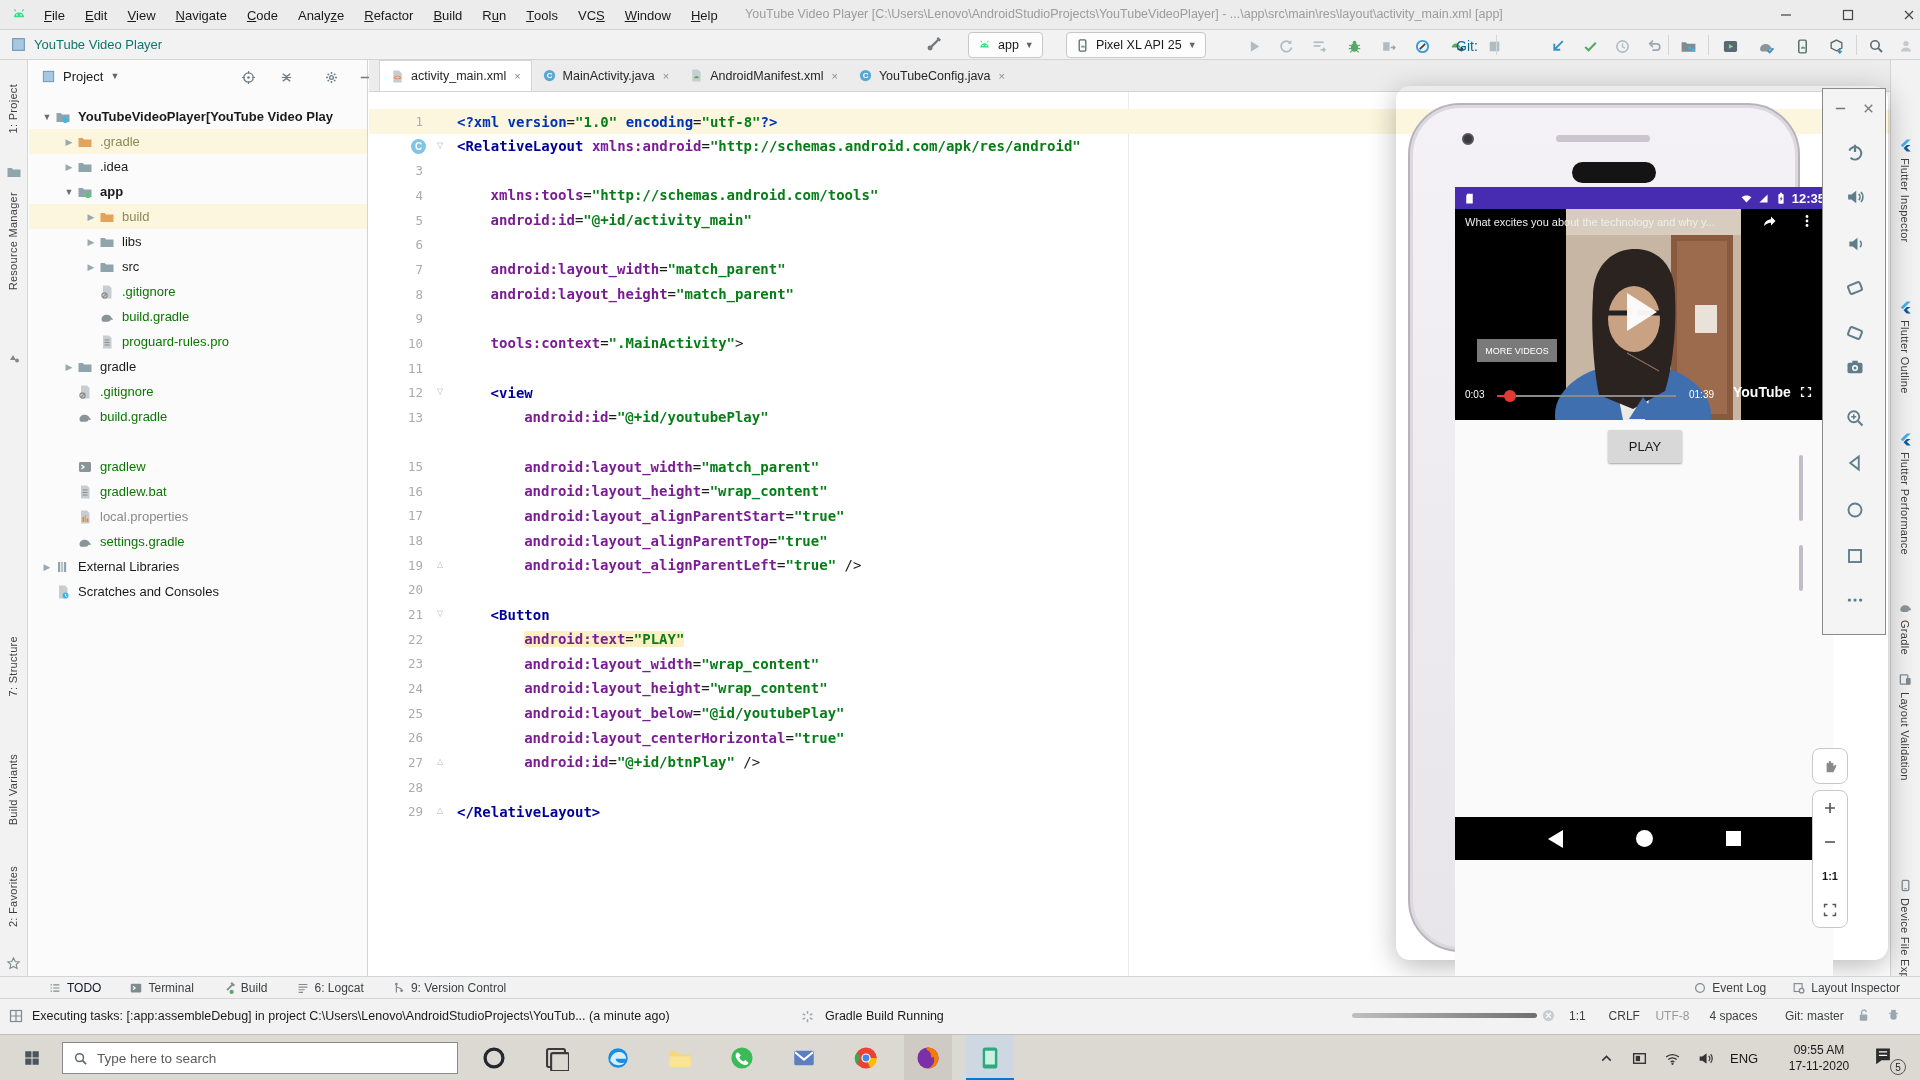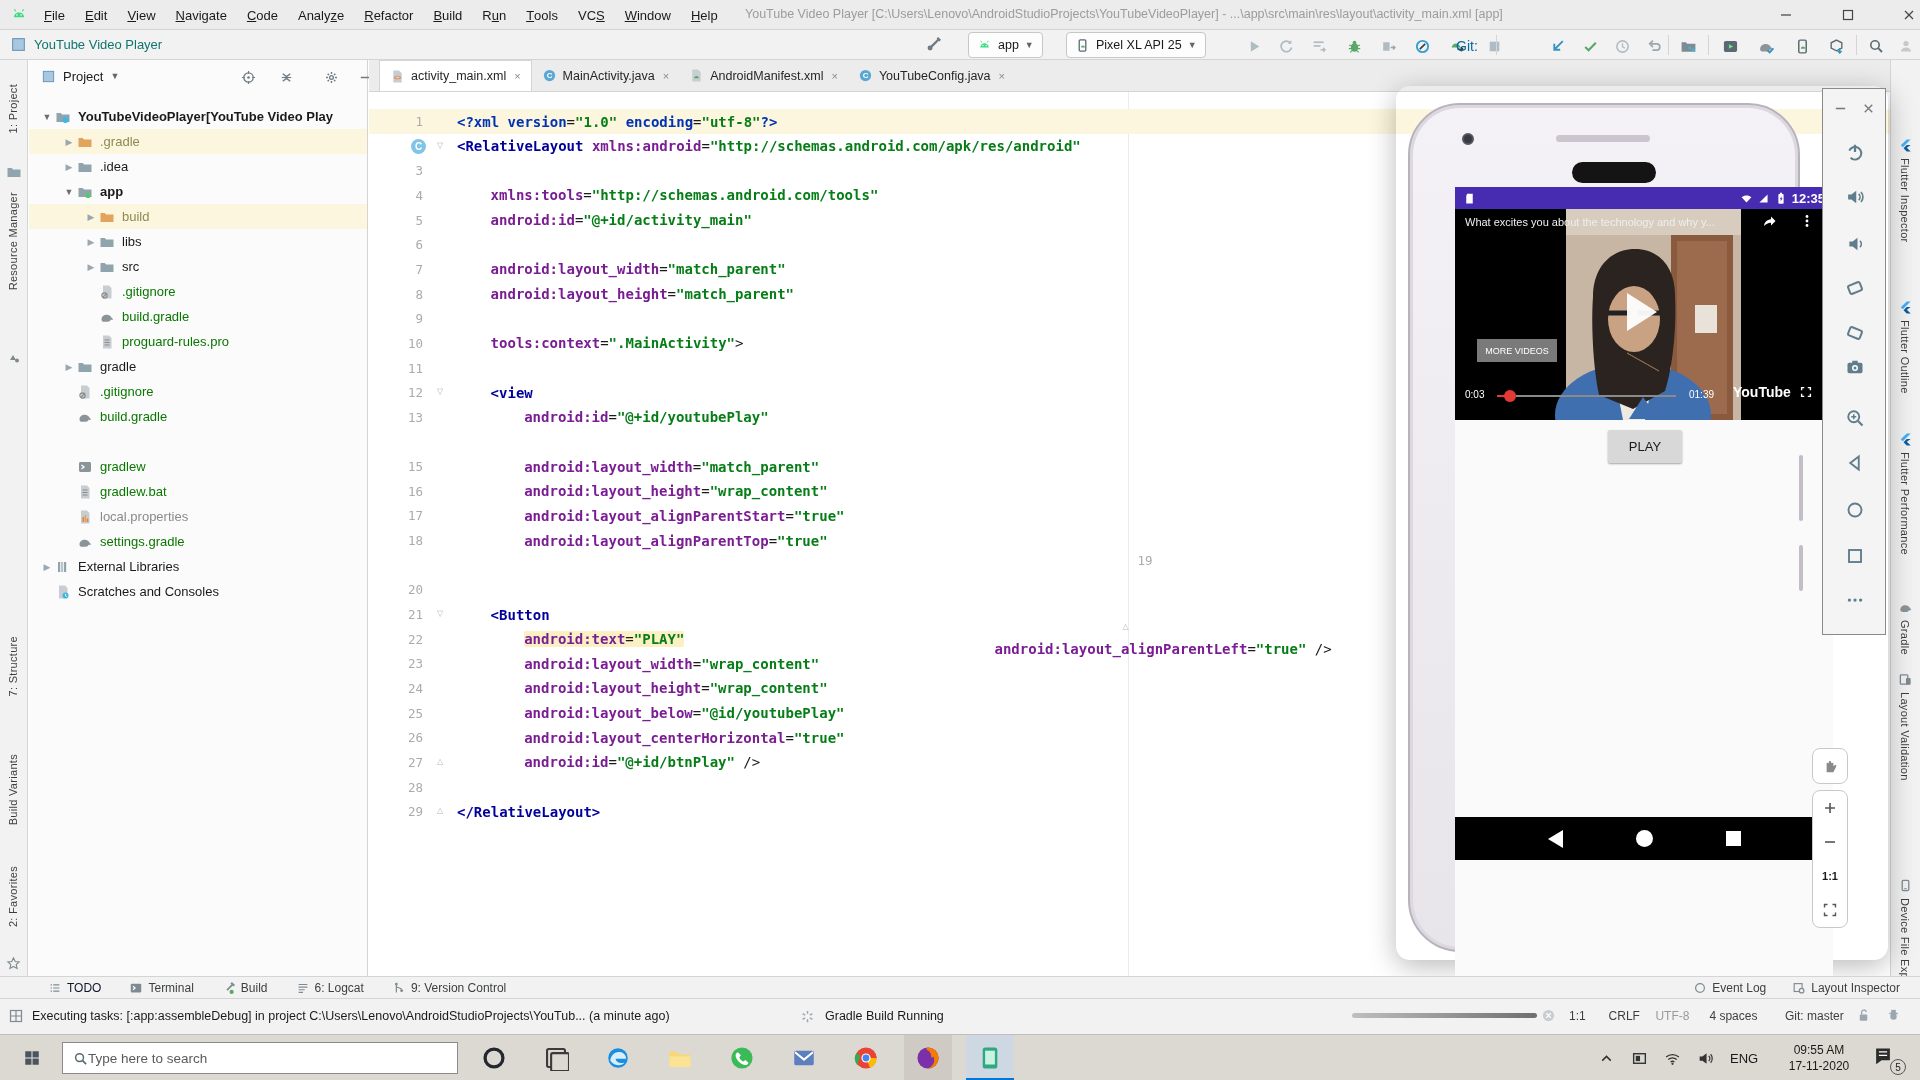--- a/index.html
+++ b/index.html
@@ -676,21 +676,21 @@
         <div class="code-row" style="top: 411.4px;">
           <span class="ln">17</span>
           <span class="gut"></span>
           <span class="src" style="padding-left: 67.2px;"><span class="tk-a">android:layout_alignParentStart</span><span class="tk-p">=</span><span class="tk-v">"true"</span></span>
         </div>
         <div class="code-row" style="top: 436.05px;">
           <span class="ln">18</span>
           <span class="gut"></span>
           <span class="src" style="padding-left: 67.2px;"><span class="tk-a">android:layout_alignParentTop</span><span class="tk-p">=</span><span class="tk-v">"true"</span></span>
         </div>
-        <div class="code-row" style="top: 460.7px; flex-direction: column;">
+        <div class="code-row" style="top: 460.7px;">
           <span class="ln">19</span>
           <span class="gut">
             <span style="position: absolute; left: 6px; top: 7px; color: rgb(184, 184, 184); font-size: 8px;">△</span>
           </span>
           <span class="src" style="padding-left: 67.2px;"><span class="tk-a">android:layout_alignParentLeft</span><span class="tk-p">=</span><span class="tk-v">"true"</span><span class="tk-p"> /&gt;</span></span>
         </div>
         <div class="code-row" style="top: 485.35px;">
           <span class="ln">20</span>
           <span class="gut"></span>
           <span class="src" style="padding-left: 0px;"></span>
@@ -1144,21 +1144,21 @@
     <div style="position: absolute; left: 8px; top: 0px; width: 48px; height: 46px; display: flex; align-items: center; justify-content: center;">
       <div style="width: 18px; height: 18px; display: flex; align-items: center; justify-content: center;">
         <svg width="18" height="18" viewBox="0 0 16 16">
           <rect x="2" y="2" width="5.5" height="5.5" fill="#4a5560"></rect>
           <rect x="8.5" y="2" width="5.5" height="5.5" fill="#4a5560"></rect>
           <rect x="2" y="8.5" width="5.5" height="5.5" fill="#4a5560"></rect>
           <rect x="8.5" y="8.5" width="5.5" height="5.5" fill="#4a5560"></rect>
         </svg>
       </div>
     </div>
-    <div style="position: absolute; left: 62px; top: 7px; width: 396px; height: 32px; background: rgb(255, 255, 255); border: 1px solid rgb(138, 138, 138); display: flex; align-items: center; gap: 0; padding: 0px 10px;">
+    <div style="position: absolute; left: 62px; top: 7px; width: 396px; height: 32px; background: rgb(255, 255, 255); border: 1px solid rgb(138, 138, 138); display: flex; align-items: center; gap: 9px; padding: 0px 10px;">
       <svg width="15" height="15" viewBox="0 0 16 16">
         <circle cx="7" cy="7" r="4.2" stroke="#5b6a72" stroke-width="1.6" fill="none"></circle>
         <line x1="10.2" y1="10.2" x2="14" y2="14" stroke="#5b6a72" stroke-width="1.8"></line>
       </svg>
       <span style="color: rgb(90, 90, 90); font-size: 13.5px;">Type here to search</span>
     </div>
     <div class="task-cell" style="position: absolute; left: 470px; top: 0px;">
       <div>
         <svg width="26" height="26" viewBox="0 0 16 16">
           <circle cx="8" cy="8" r="5.5" stroke="#23272e" stroke-width="2" fill="none"></circle>

